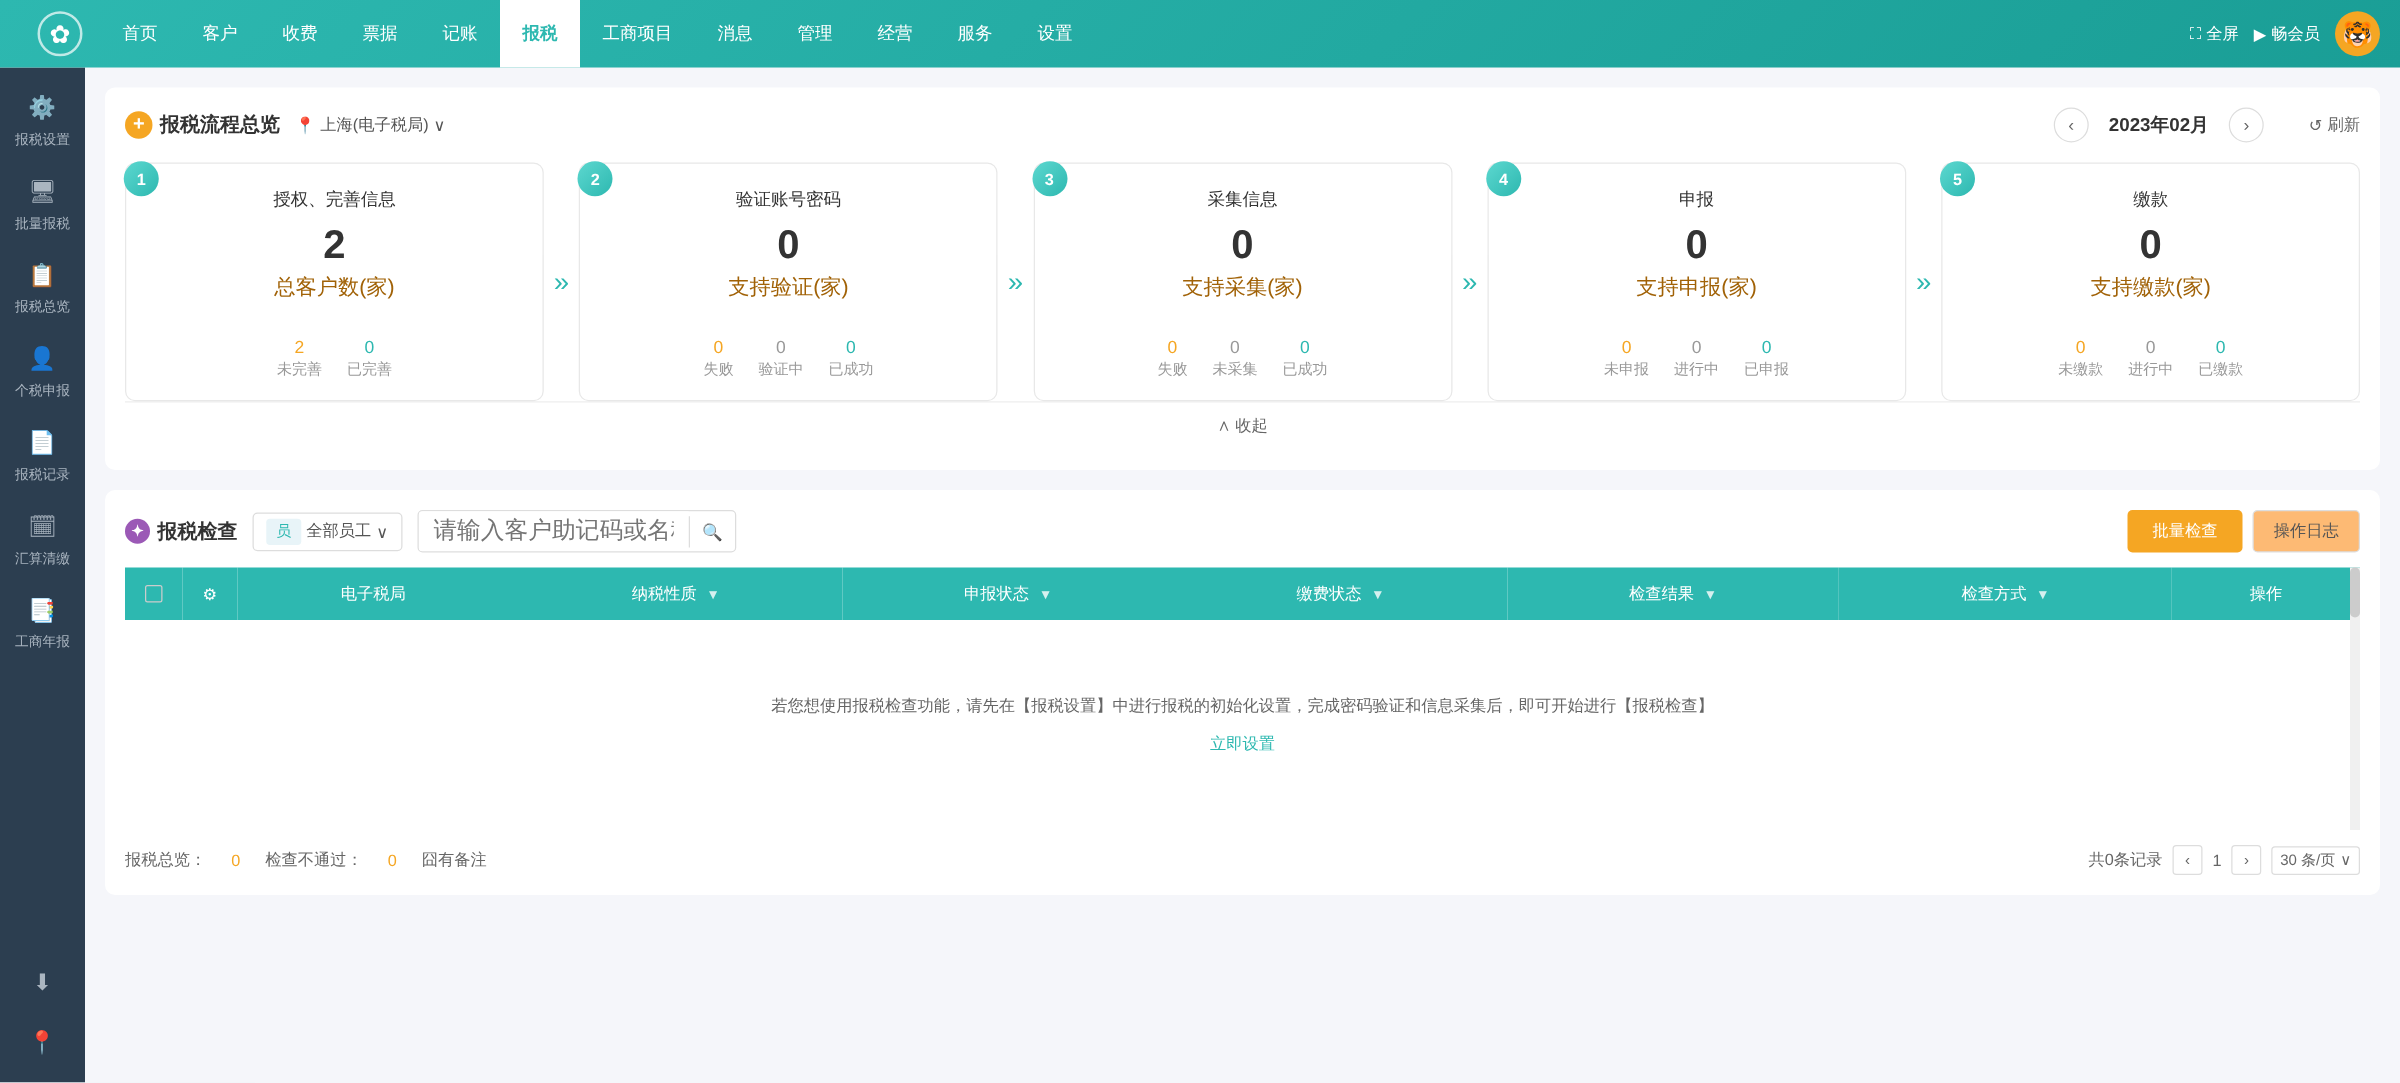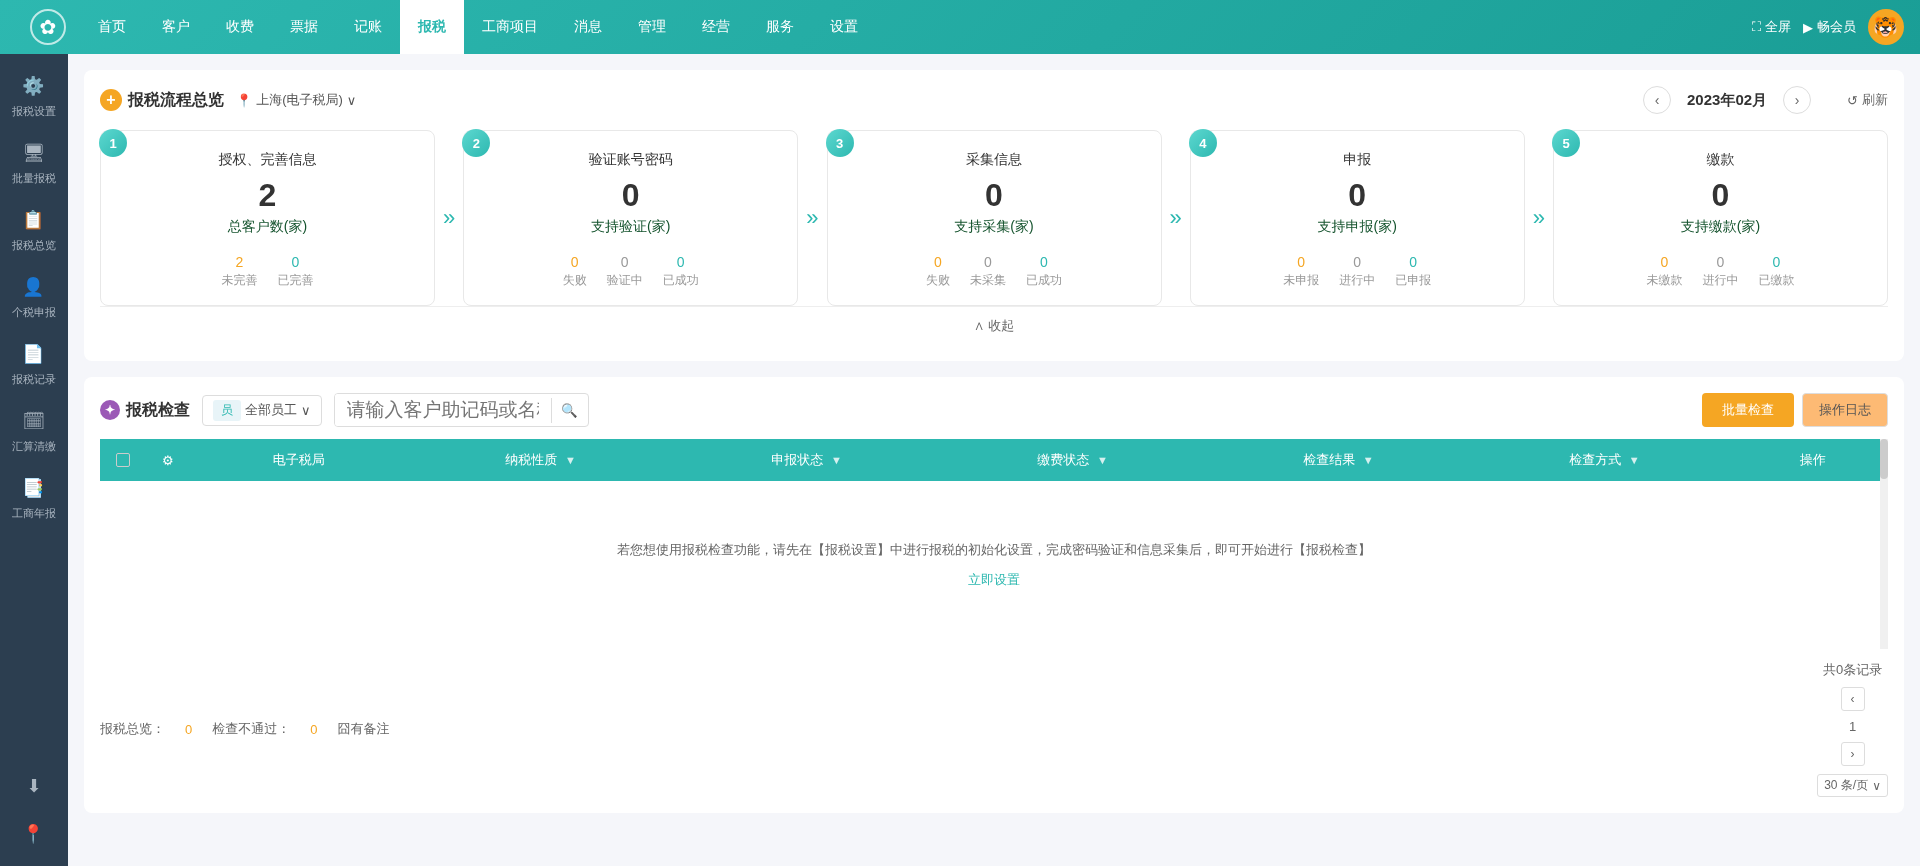--- a/index.html
+++ b/index.html
@@ -247,23 +247,23 @@
     }
     .step-count {
       text-align: center;
       font-size: 32px;
       font-weight: bold;
       color: #333;
       margin-bottom: 4px;
     }
     .step-sub {
       text-align: center;
-      font-size: 14px;
-      color: #14532d;
-      margin-bottom: 18px;
+      font-size: 17px;
+      color: #a16207;
+      margin-bottom: 28px;
     }
     .step-stats {
       display: flex;
       justify-content: center;
       gap: 20px;
     }
     .step-stat {
       display: flex;
       flex-direction: column;
       align-items: center;
@@ -429,21 +429,20 @@
       font-size: 13px;
       color: #666;
       gap: 20px;
     }
     .table-footer .link { color: #f5a623; cursor: pointer; }
     .pagination {
       margin-left: auto;
       display: flex;
       align-items: center;
       gap: 8px;
-      flex-direction: column;
     }
     .page-btn {
       width: 24px;
       height: 24px;
       border: 1px solid #ddd;
       border-radius: 3px;
       display: flex;
       align-items: center;
       justify-content: center;
       cursor: pointer;

